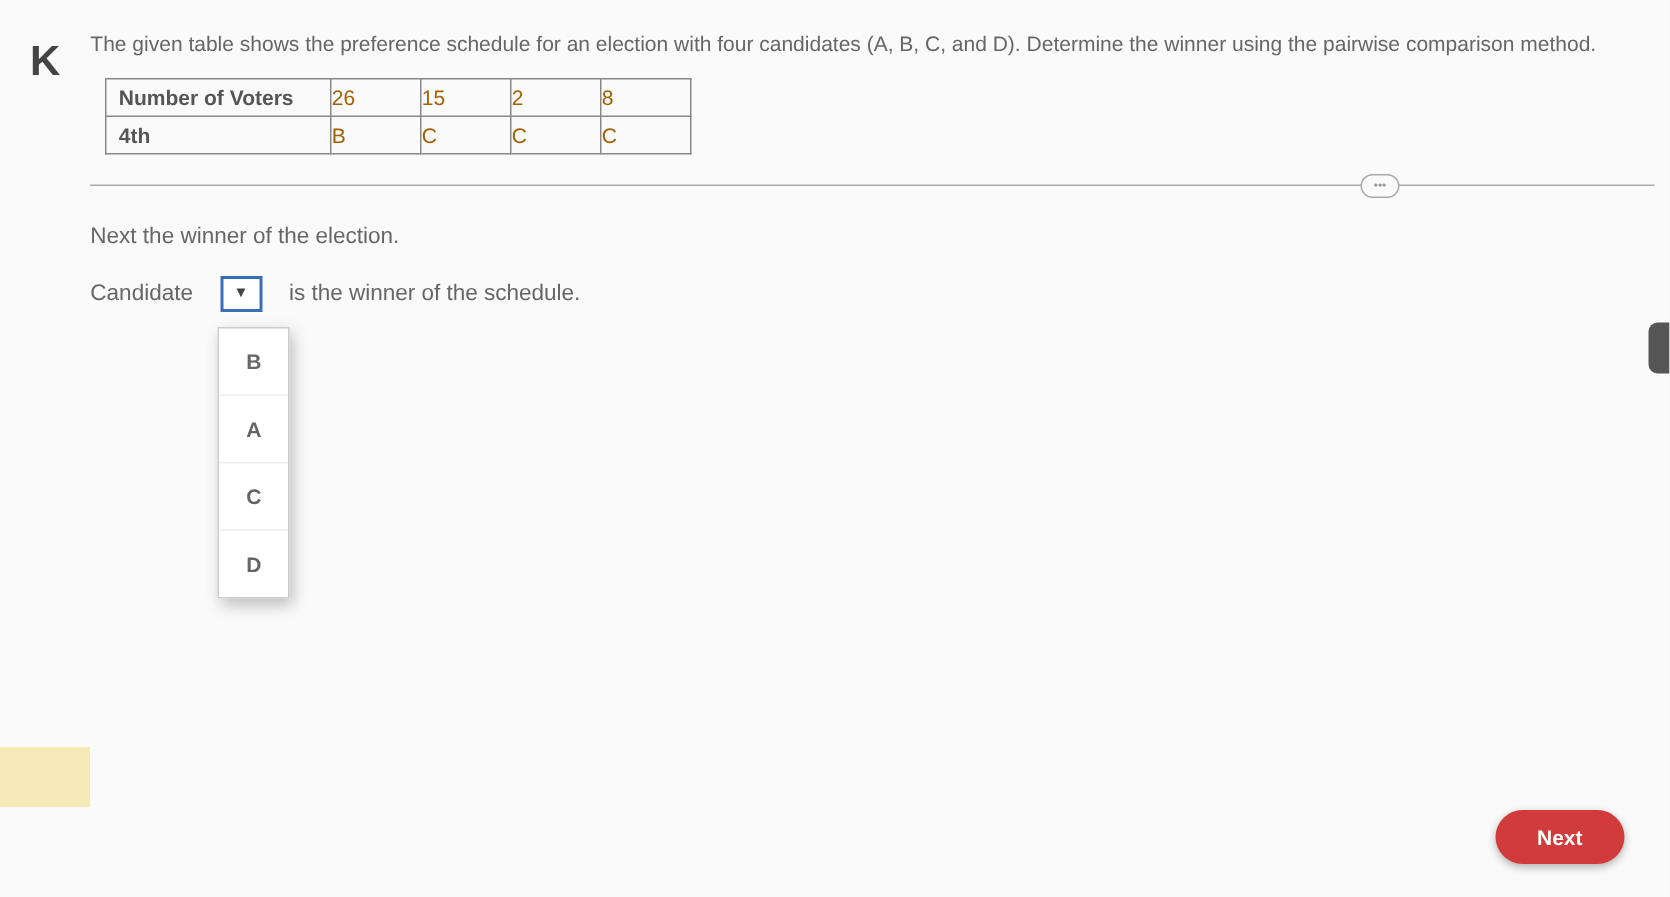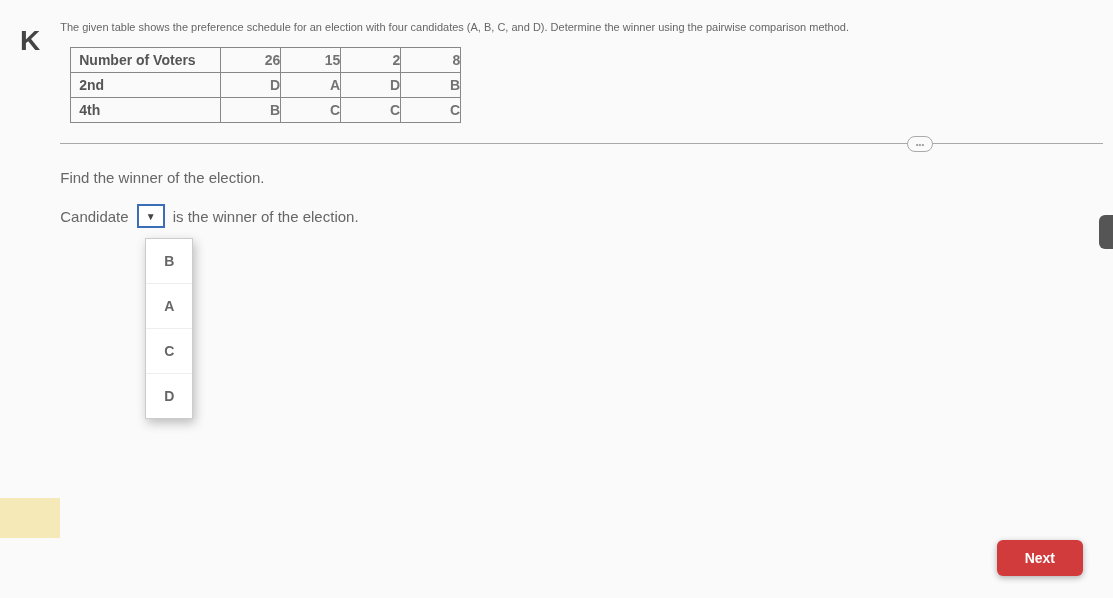--- a/index.html
+++ b/index.html
@@ -26,37 +26,37 @@
       margin-right: 20px;
       margin-top: 5px;
       cursor: pointer;
       font-family: "Arial", sans-serif;
     }
     .content {
       flex: 1;
       color: #555;
     }
     .prompt {
-      font-size: 11px;
+      font-size: 14px;
       color: #666;
       margin-bottom: 12px;
       line-height: 1.4;
     }
     table.pref {
       border-collapse: collapse;
       margin-left: 10px;
       margin-bottom: 20px;
     }
     table.pref td, table.pref th {
       border: 1px solid #888;
       padding: 4px 0;
-      text-align: right;
-      font-size: 14px;
-      color: #737373;
-      font-weight: bold;
+      text-align: left;
+      font-size: 14px;
+      color: #a16207;
+      font-weight: normal;
       height: 24px;
     }
     table.pref th:first-child, table.pref td:first-child {
       text-align: left;
       padding-left: 8px;
       padding-right: 8px;
       width: 150px;
       font-weight: bold;
       color: #555;
       margin-top: 48px;
@@ -86,21 +86,21 @@
     .instruction {
       font-size: 15px;
       color: #666;
       margin-bottom: 18px;
     }
     .answer-row {
       font-size: 15px;
       color: #666;
       display: flex;
       align-items: center;
-      gap: 8px;
+      gap: 18px;
       margin-bottom: 6px;
     }
     .dropdown-btn {
       width: 28px;
       height: 24px;
       border: 2px solid #3b6fb5;
       background: #fff;
       display: inline-flex;
       align-items: center;
       justify-content: center;
@@ -126,21 +126,21 @@
       font-weight: bold;
     }
     .dropdown-item:last-child { border-bottom: none; }
     .next-btn {
       position: absolute;
       right: 30px;
       bottom: 22px;
       background: #d23b3b;
       color: #fff;
       border: none;
-      border-radius: 6px;
+      border-radius: 18px;
       padding: 10px 28px;
       font-size: 14px;
       font-weight: bold;
       cursor: pointer;
       box-shadow: 0 2px 6px rgba(0,0,0,0.3);
     }
     .yellow-stub {
       position: absolute;
       left: 0;
       bottom: 60px;
@@ -172,48 +172,41 @@
     <table class="pref">
       <tbody>
           <tr>
         <th>Number of Voters</th>
         <th class="col">26</th>
         <th class="col">15</th>
         <th class="col">2</th>
         <th class="col">8</th>
       </tr>
       <tr>
-        <td>2nd</td>
-        <td class="col">D</td>
-        <td class="col">A</td>
-        <td class="col">D</td>
-        <td class="col">B</td>
-      </tr>
-      <tr>
         <td>4th</td>
         <td class="col">B</td>
         <td class="col">C</td>
         <td class="col">C</td>
         <td class="col">C</td>
       </tr>
     </tbody>
       </table>
 
     <div class="divider-wrap">
       <div class="divider-handle">•••</div>
     </div>
 
-    <div class="instruction">Find the winner of the election.</div>
+    <div class="instruction">Next the winner of the election.</div>
 
     <div class="answer-row">
       <span>Candidate</span>
       <span class="dropdown-btn">
         <span>▼</span>
       </span>
-      <span>is the winner of the election.</span>
+      <span>is the winner of the schedule.</span>
     </div>
 
     <div class="dropdown-list">
       <div class="dropdown-item">B</div>
       <div class="dropdown-item">A</div>
       <div class="dropdown-item">C</div>
       <div class="dropdown-item">D</div>
     </div>
 
   </div>

